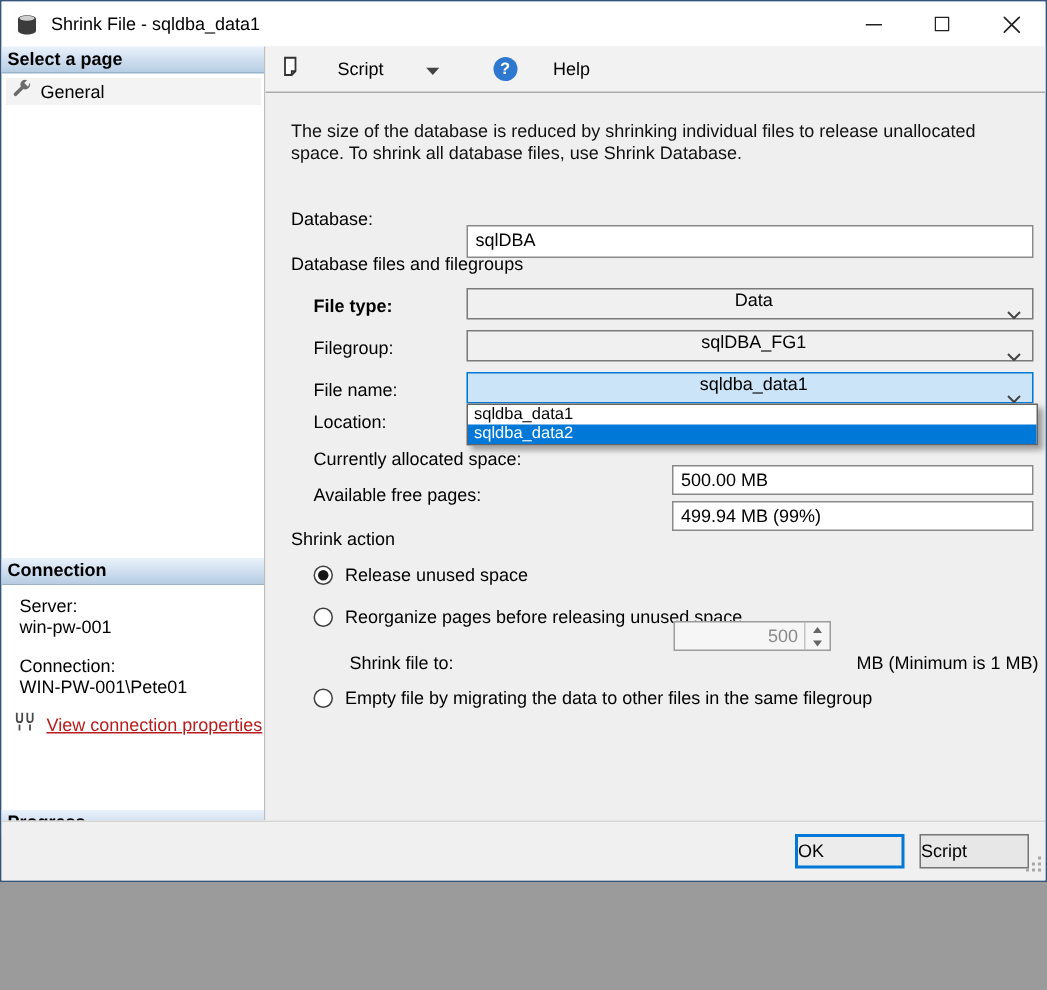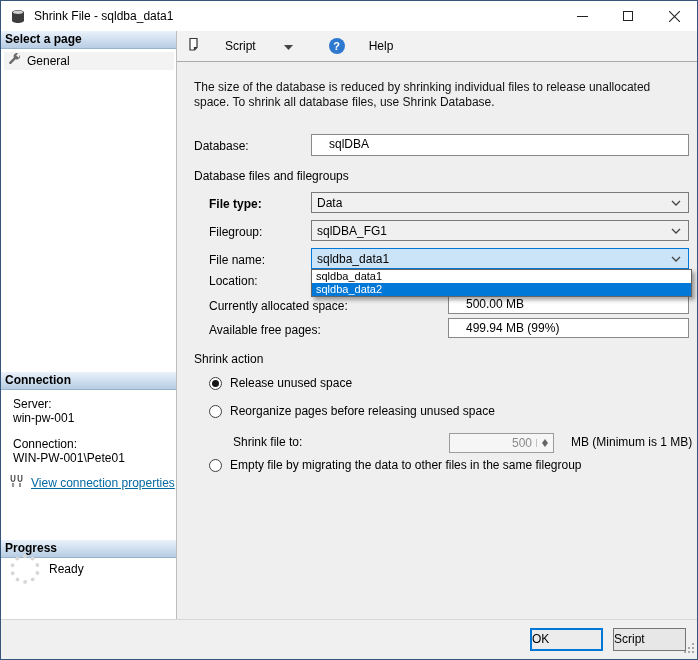--- a/index.html
+++ b/index.html
@@ -1,51 +1,51 @@
 <!DOCTYPE html>
 <html><head>
 <meta charset="utf-8">
 <style>
   html,body{margin:0;padding:0;background:#9b9b9b;}
   *{box-sizing:border-box;}
   .window{
-    position:relative;width:698px;height:660px;background:#fff;
+    position:relative;width:698px;height:588px;background:#fff;
     border:1px solid #35567a;overflow:hidden;
     font-family:"Liberation Sans",sans-serif;font-size:12px;color:#000;
   }
   
   .titlebar{position:absolute;top:0;left:0;right:0;height:30px;background:#fff;display:flex;align-items:center;}
   .title-icon{margin:0 8px 0 9px;display:flex;}
   .title-text{flex:1;font-size:12px;color:#000;}
   .win-btn{width:46px;height:30px;display:flex;align-items:center;justify-content:center;cursor:default;}
   
   .bodyrow{position:absolute;top:30px;left:0;right:0;bottom:40px;display:flex;}
   .sidebar{position:relative;width:176px;background:#fff;border-right:1px solid #bdbdbd;}
   .section-header{
     position:absolute;left:0;right:0;height:18px;padding:1px 4px 0 4px;
     font-weight:bold;font-size:12px;
     background:linear-gradient(#eaf2fb,#b7cde4);
     border-bottom:1px solid #9ab3cd;
   }
   .side-item{position:absolute;left:3px;right:2px;height:18px;display:flex;align-items:center;gap:6px;padding-left:4px;background:#f3f3f3;}
   .side-text{position:absolute;left:12px;white-space:nowrap;}
   .link-row{position:absolute;left:8px;display:flex;align-items:center;gap:6px;}
-  .link{color:#0369a1;text-decoration:underline;font-size:12px;white-space:nowrap;}
+  .link{color:#b91c1c;text-decoration:underline;font-size:12px;white-space:nowrap;}
   .spinner{position:absolute;width:30px;height:30px;border:4px dotted #d8d8d8;border-radius:50%;}
   
   .content{position:relative;flex:1;background:#efefef;}
   .toolbar{position:absolute;top:0;left:0;right:0;height:31px;background:#f2f2f2;border-bottom:1px solid #ababab;display:flex;align-items:center;padding-left:10px;gap:24px;}
   .tool-label{font-size:12px;}
   .tb-chev{margin:0 4px;}
   .help-badge{width:16px;height:16px;border-radius:50%;background:#2e79cf;color:#fff;font-weight:bold;font-size:11px;display:flex;align-items:center;justify-content:center;margin-left:8px;}
   .page{position:absolute;top:31px;left:0;right:0;bottom:0;}
   .lbl{position:absolute;white-space:nowrap;color:#000;}
   .desc{position:absolute;left:17px;top:18px;width:492px;line-height:15px;color:#111;}
-  .field{position:absolute;background:#fff;border:1px solid #898989;padding:2px 17px;line-height:15px;overflow:hidden;white-space:nowrap;}
-  .combo{position:absolute;left:134px;width:378px;height:21px;background:#f0f0f0;border:1px solid #7a7a7a;display:flex;align-items:center;padding-left:5px;}
+  .field{position:absolute;background:#fff;border:1px solid #898989;padding:2px 5px;line-height:15px;overflow:hidden;white-space:nowrap;margin-top:16px;}
+  .combo{position:absolute;left:134px;width:378px;height:21px;background:#f0f0f0;border:1px solid #7a7a7a;display:flex;align-items:center;padding-left:5px;flex-direction:column;}
   .combo.focused{background:#cce4f7;border-color:#0078d7;}
   .combo .chev{margin-left:auto;margin-right:7px;display:flex;}
   .dropdown{position:absolute;left:134px;top:207px;width:381px;background:#fff;border:1px solid #646464;box-shadow:3px 3px 4px rgba(0,0,0,.35);z-index:6;}
   .dd-item{height:13px;line-height:13px;padding:0 4px;font-size:11px;white-space:nowrap;}
   .dd-item.selected{background:#0078d7;color:#fff;}
   .radio{position:absolute;display:flex;align-items:center;gap:8px;}
   .circ{width:13px;height:13px;border:1px solid #404040;border-radius:50%;background:#fff;position:relative;flex:none;}
   .radio.checked .circ::after{content:"";position:absolute;inset:2px;background:#161616;border-radius:50%;}
   .spinbox{position:absolute;left:272px;width:105px;height:20px;border:1px solid #9c9c9c;background:#f6f6f6;display:flex;}
   .spin-val{flex:1;text-align:right;color:#8a8a8a;padding:2px 4px;line-height:14px;}
@@ -201,21 +201,21 @@
           <span class="circ"></span>
           <span>Reorganize pages before releasing unused space</span>
         </div>
 
         <div class="radio checked" style="left:32px;top:314px;">
           <span class="circ"></span>
           <span>Release unused space</span>
         </div>
 
         <span class="lbl" style="left:56px;top:373px;">Shrink file to:</span>
-        <div class="spinbox" style="top:371px;align-items:center;">
+        <div class="spinbox" style="top:352px;">
           <span class="spin-val">500</span>
           <span class="spin-arrows">
             <span class="spin-up">
                 <span class="tri-up"></span>
               </span>
             <span class="spin-dn">
                 <span class="tri-dn"></span>
               </span>
           </span>
         </div>

